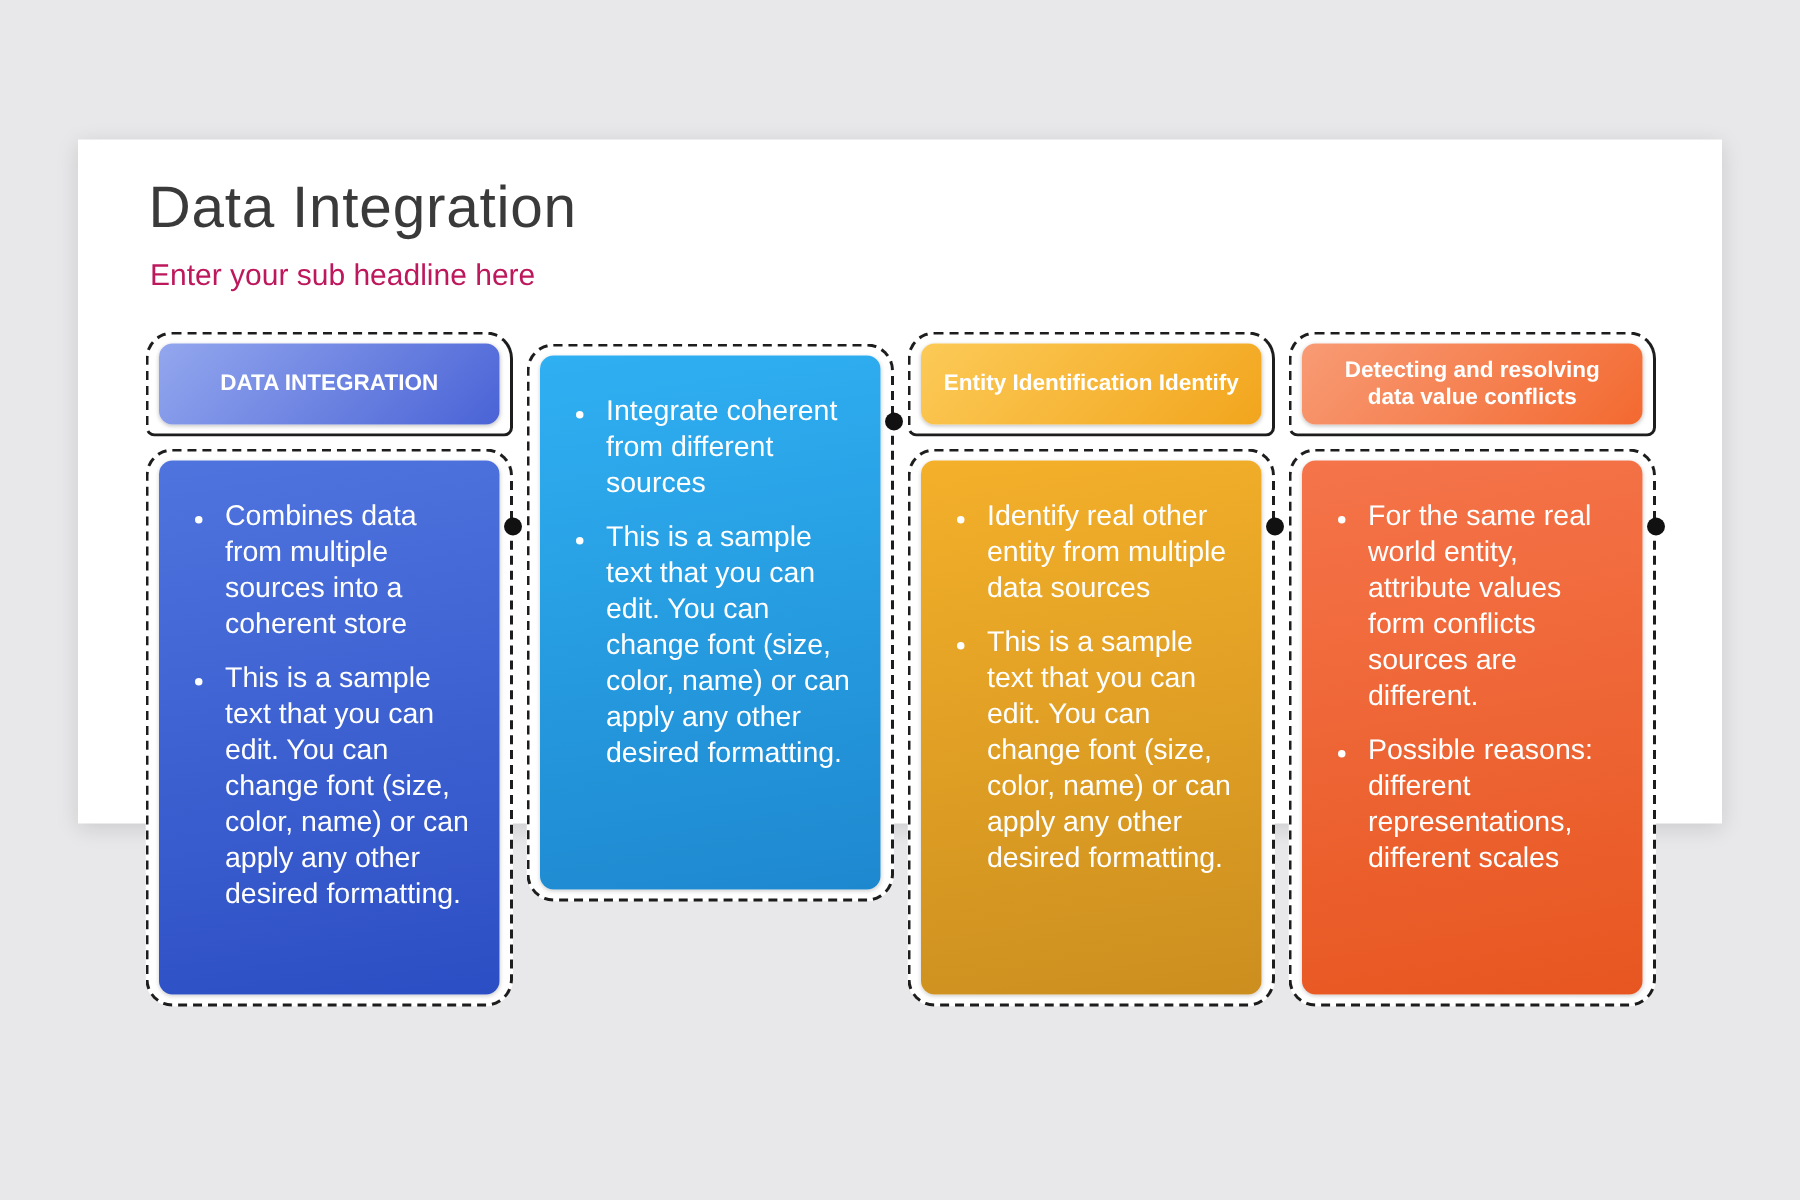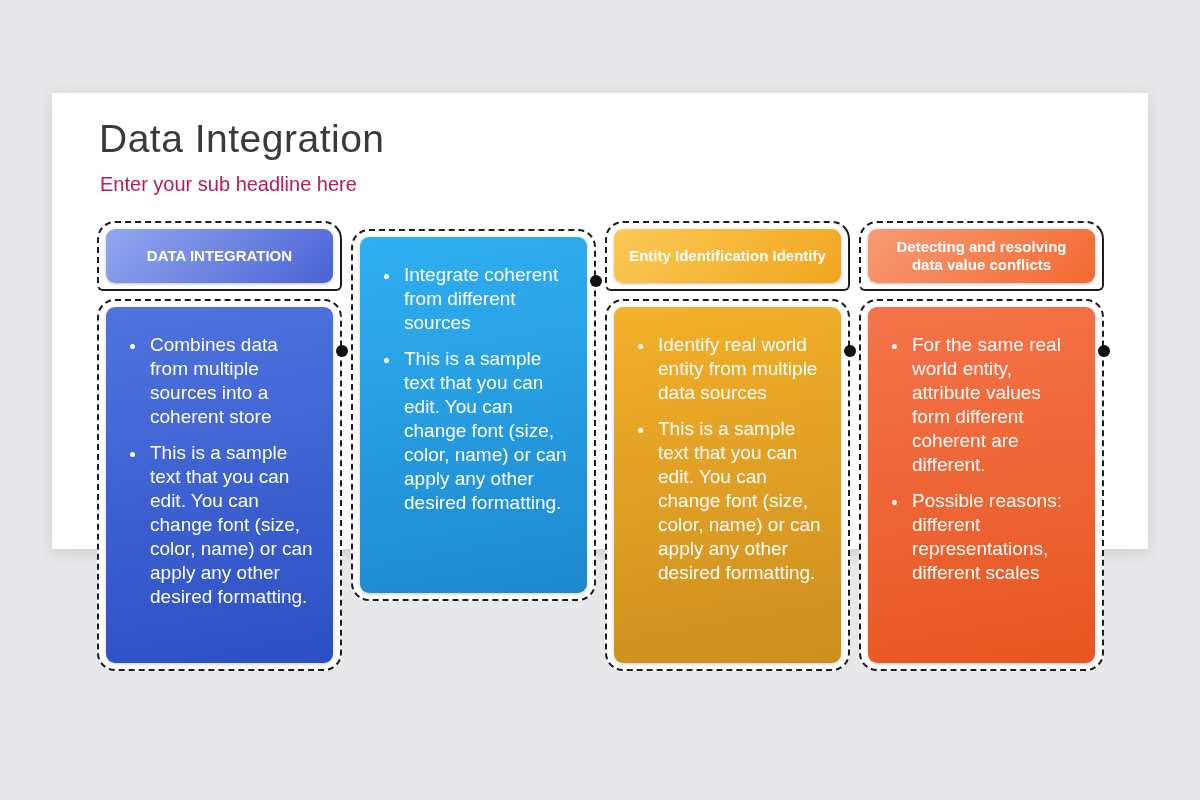--- a/index.html
+++ b/index.html
@@ -143,38 +143,38 @@
 
   <div class="column" style="--hg1: #fcca57; --hg2: #f2a51d; --bg1: #f4b02a; --bg2: #cc8f1f;">
     <div class="header-outline">
       <div class="header-pill">
         <span>Entity Identification Identify</span>
       </div>
     </div>
     <div class="body-outline">
       <div class="body-card">
         <ul class="bullets">
-              <li>Identify real world entity from multiple data sources</li>
+              <li>Identify real other entity from multiple data sources</li>
               <li>This is a sample text that you can edit. You can change font (size, color, name) or can apply any other desired formatting.</li>
             </ul>
       </div>
       <span class="connector-dot"></span>
     </div>
   </div>
 
   <div class="column" style="--hg1: #f89b75; --hg2: #f36930; --bg1: #f5744a; --bg2: #e75620;">
     <div class="header-outline">
       <div class="header-pill">
         <span>Detecting and resolving data value conflicts</span>
       </div>
     </div>
     <div class="body-outline">
       <div class="body-card">
         <ul class="bullets">
-              <li>For the same real world entity, attribute values form different coherent are different.</li>
+              <li>For the same real world entity, attribute values form conflicts sources are different.</li>
               <li>Possible reasons: different representations, different scales</li>
             </ul>
       </div>
       <span class="connector-dot"></span>
     </div>
   </div>
 </div>
 </div>
 
 </body></html>

